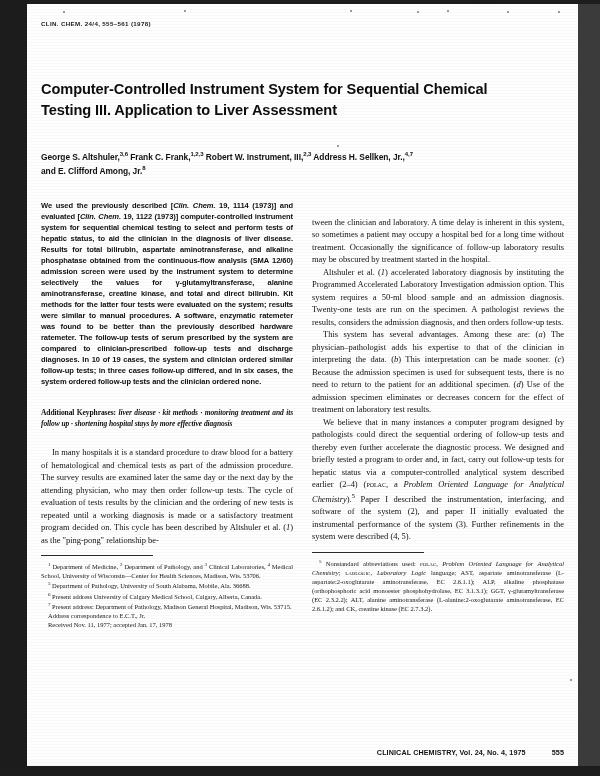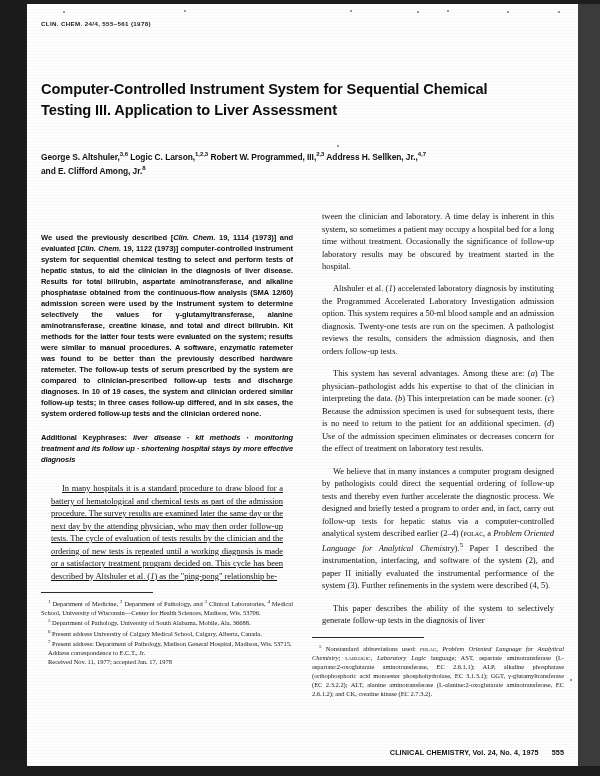--- a/index.html
+++ b/index.html
@@ -99,42 +99,42 @@
     font-size: 7.55px;
     font-weight: bold;
     line-height: 1.46;
     text-align: justify;
     color: #101010;
     letter-spacing: -0.08px;
   }
   .abstract em { font-style: italic; }
 
   .keyphrases {
-    font-family: Liberation Sans, sans-serif;
+    font-family: Liberation Serif, serif;
     font-size: 7.5px;
     font-weight: bold;
     line-height: 1.46;
     text-align: justify;
     letter-spacing: -0.08px;
-    margin-top: 14px;
+    margin-top: 21px;
     color: #101010;
   }
   .keyphrases .kp-body { font-style: italic; }
 
   
   .body-text {
     font-family: "Liberation Serif", serif;
     font-size: 8.5px;
     line-height: 1.47;
     text-align: justify;
     color: #121212;
     letter-spacing: -0.03px;
   }
-  .body-text p { margin: 10px; text-indent: 11px; }
-  .body-text p.first { text-indent: 11px; text-decoration: underline; }
+  .body-text p { margin: 0; text-indent: 11px; }
+  .body-text p.first { text-indent: 11px; }
   .body-text em { font-style: italic; }
   .body-text .smallcaps { font-variant: small-caps; font-size: 8px; }
 
   .col-left .body-text { margin-top: 16px; }
   .col-right .body-text { margin-top: 0; }
 
   
   .footnotes {
     font-family: "Liberation Serif", serif;
     font-size: 6.5px;
@@ -161,21 +161,21 @@
   .footer {
     position: absolute;
     right: 14px;
     bottom: 9px;
     font-family: "Liberation Sans", sans-serif;
     font-size: 7.2px;
     font-weight: bold;
     letter-spacing: 0.1px;
     color: #111;
   }
-  .footer .pg { margin-left: 13px; }
+  .footer .pg { margin-left: 26px; }
 
   .grain {
     position: absolute; left: 27px; top: 4px;
     width: 551px; height: 762px;
     pointer-events: none;
     opacity: 0.05;
     background:
       repeating-linear-gradient(0deg, rgba(0,0,0,0.5) 0 1px, rgba(0,0,0,0) 1px 3px);
   }
 </style>
@@ -201,21 +201,21 @@
   <div class="speck" style="left:337px;top:145px;width:2px;height:2px;"></div>
   <div class="speck" style="left:570px;top:679px;width:2px;height:2px;"></div>
 
   <div class="content">
 
     <div class="journal-ref">CLIN. CHEM. 24/4, 555–561 (1978)</div>
 
     <h1 class="article-title">Computer-Controlled Instrument System for Sequential Chemical Testing III. Application to Liver Assessment</h1>
 
     <div class="authors">
-      <span>George S. Altshuler,</span><sup>3,6</sup><span> Logic C. Larson,</span><sup>1,2,3</sup><span> Robert W. Programmed, III,</span><sup>2,3</sup><span> Address H. Sellken, Jr.,</span><sup>4,7</sup><br>
+      <span>George S. Altshuler,</span><sup>3,6</sup><span> Frank C. Frank,</span><sup>1,2,3</sup><span> Robert W. Instrument, III,</span><sup>2,3</sup><span> Address H. Sellken, Jr.,</span><sup>4,7</sup><br>
       <span>and E. Clifford Among, Jr.</span><sup>8</sup>
     </div>
 
     <div class="columns">
 
       <div class="col col-left">
 
         <div class="abstract">
           <span>We used the previously described [</span><em>Clin. Chem.</em><span> 19, 1114 (1973)] and evaluated [</span><em>Clin. Chem.</em><span> 19, 1122 (1973)] computer-controlled instrument system for sequential chemical testing to select and perform tests of hepatic status, to aid the clinician in the diagnosis of liver disease. Results for total bilirubin, aspartate aminotransferase, and alkaline phosphatase obtained from the continuous-flow analysis (SMA 12/60) admission screen were used by the instrument system to determine selectively the values for γ-glutamyltransferase, alanine aminotransferase, creatine kinase, and total and direct bilirubin. Kit methods for the latter four tests were evaluated on the system; results were similar to manual procedures. A software, enzymatic ratemeter was found to be better than the previously described hardware ratemeter. The follow-up tests of serum prescribed by the system are compared to clinician-prescribed follow-up tests and discharge diagnoses. In 10 of 19 cases, the system and clinician ordered similar follow-up tests; in three cases follow-up differed, and in six cases, the system ordered follow-up tests and the clinician ordered none.</span>
         </div>
@@ -243,21 +243,20 @@
 
       </div>
 
       <div class="col col-right">
 
         <div class="body-text">
           <p style="text-indent:0;">tween the clinician and laboratory. A time delay is inherent in this system, so sometimes a patient may occupy a hospital bed for a long time without treatment. Occasionally the significance of follow-up laboratory results may be obscured by treatment started in the hospital.</p>
           <p><span>Altshuler et al. (</span><em>1</em><span>) accelerated laboratory diagnosis by instituting the Programmed Accelerated Laboratory Investigation admission option. This system requires a 50-ml blood sample and an admission diagnosis. Twenty-one tests are run on the specimen. A pathologist reviews the results, considers the admission diagnosis, and then orders follow-up tests.</span></p>
           <p><span>This system has several advantages. Among these are: (</span><em>a</em><span>) The physician–pathologist adds his expertise to that of the clinician in interpreting the data. (</span><em>b</em><span>) This interpretation can be made sooner. (</span><em>c</em><span>) Because the admission specimen is used for subsequent tests, there is no need to return to the patient for an additional specimen. (</span><em>d</em><span>) Use of the admission specimen eliminates or decreases concern for the effect of treatment on laboratory test results.</span></p>
           <p><span>We believe that in many instances a computer program designed by pathologists could direct the sequential ordering of follow-up tests and thereby even further accelerate the diagnostic process. We designed and briefly tested a program to order and, in fact, carry out follow-up tests for hepatic status via a computer-controlled analytical system described earlier (2–4) (</span><span class="smallcaps">polac</span><span>, a </span><em>Problem Oriented Language for Analytical Chemistry</em><span>).</span><sup>5</sup><span> Paper I described the instrumentation, interfacing, and software of the system (2), and paper II initially evaluated the instrumental performance of the system (3). Further refinements in the system were described (4, 5).</span></p>
-          <p>This paper describes the ability of the system to selectively generate follow-up tests in the diagnosis of liver</p>
         </div>
 
         <div class="footnotes-wrap">
           <hr class="rule rule-right">
           <div class="footnotes">
             <p><sup>5</sup><span> Nonstandard abbreviations used: </span><span class="smallcaps">polac</span><span>, </span><em>Problem Oriented Language for Analytical Chemistry</em><span>; </span><span class="smallcaps">lablogic</span><span>, </span><em>Laboratory Logic</em><span> language; AST, aspartate aminotransferase (L-aspartate:2-oxoglutarate aminotransferase, EC 2.6.1.1); ALP, alkaline phosphatase (orthophosphoric acid monoester phosphohydrolase, EC 3.1.3.1); GGT, γ-glutamyltransferase (EC 2.3.2.2); ALT, alanine aminotransferase (L-alanine:2-oxoglutarate aminotransferase, EC 2.6.1.2); and CK, creatine kinase (EC 2.7.3.2).</span></p>
           </div>
         </div>
 
       </div>

